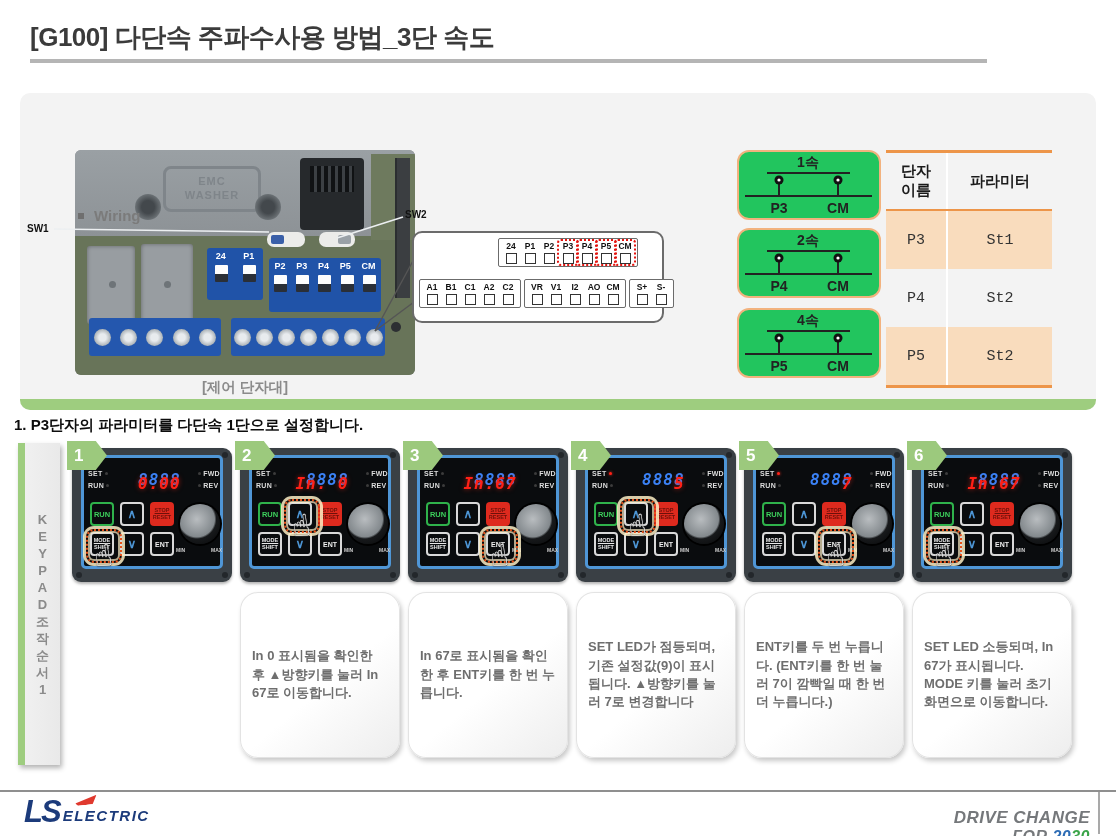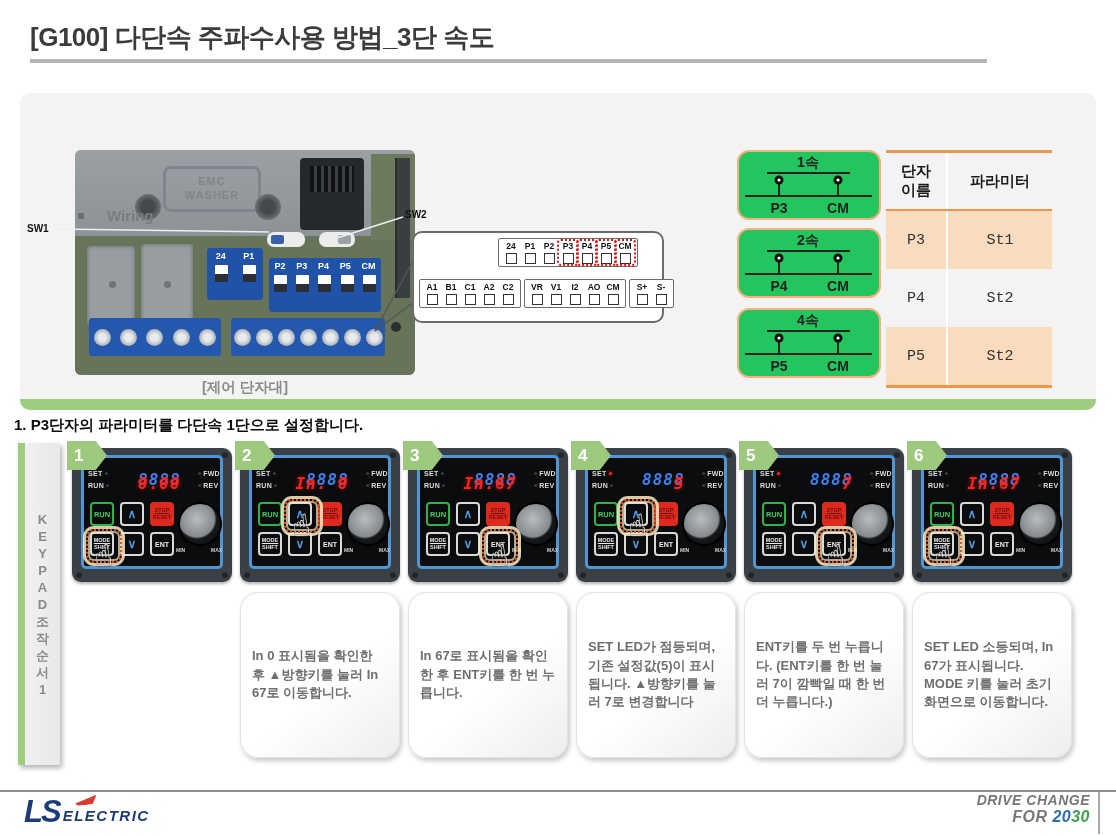--- a/index.html
+++ b/index.html
@@ -12,21 +12,21 @@
   .gbadge{position:absolute;left:997px;top:2px;width:100px;height:103px;background:#cbcbcc;
           clip-path:polygon(0 0,50% 13%,100% 0,100% 87%,50% 100%,0 87%);display:flex;z-index:5;}
   .gbadge-in{margin:4px;flex:1;background:#929599;clip-path:polygon(0 0,50% 13%,100% 0,100% 87%,50% 100%,0 87%);
           display:flex;flex-direction:column;align-items:center;justify-content:center;color:#fff;padding-top:6px;}
   .gb-l{font-size:13.5px;font-weight:bold;line-height:1.3;}
   .gb-m{font-size:31px;font-weight:bold;margin-top:2px;letter-spacing:-1px;}
 
   
   .wpanel{position:absolute;left:20px;top:93px;width:1076px;height:317px;background:#f3f3f3;border-radius:10px;}
   .wpanel-green{position:absolute;left:0;bottom:0;width:100%;height:11px;background:#9ECD7F;border-radius:0 0 10px 10px;}
-  .wiring-label{position:absolute;left:58px;top:114px;font-size:15px;font-weight:bold;color:#7b7b7b;display:flex;align-items:center;gap:23px;}
+  .wiring-label{position:absolute;left:58px;top:114px;font-size:15px;font-weight:bold;color:#7b7b7b;display:flex;align-items:center;gap:10px;}
   .wiring-bullet{width:6px;height:6px;background:#6f6f6f;display:inline-block;}
 
   
   .photo{position:absolute;left:55px;top:57px;width:340px;height:225px;border-radius:6px;overflow:hidden;background:#8F9498;}
   .ph-top{position:absolute;left:0;top:0;width:100%;height:86px;background:linear-gradient(#9aa0a4,#8d9296);}
   .ph-emc{position:absolute;left:88px;top:16px;width:92px;height:40px;border:3px solid #7f858a;border-radius:8px;
           color:#7f858a;font-size:11px;font-weight:bold;letter-spacing:1px;display:flex;flex-direction:column;
           align-items:center;justify-content:center;line-height:1.25;}
   .ph-screw{position:absolute;width:26px;height:26px;border-radius:50%;background:radial-gradient(#43484c 35%,#6b7175 70%,#585e63);}
   .ph-pcb{position:absolute;left:0;top:86px;width:100%;height:139px;background:#687459;}
@@ -123,21 +123,21 @@
         padding:10px 12px;display:flex;align-items:center;color:#6e6e6e;font-weight:bold;font-size:13px;line-height:1.42;}
 
   
   .f-rule{position:absolute;left:0;top:790px;width:1116px;height:2px;background:#8f8f8f;}
   .logo{position:absolute;left:24px;top:798px;display:flex;align-items:flex-end;}
   .logo-ls{font-size:31px;font-weight:bold;font-style:italic;color:#1C3B7B;line-height:.9;letter-spacing:-2px;}
   .logo-swoosh{position:absolute;left:51px;top:-2px;width:22px;height:9px;background:#E0392E;
                clip-path:polygon(0 70%,100% 0,78% 100%,12% 100%);transform:rotate(-6deg);}
   .logo-electric{font-size:15px;font-weight:bold;font-style:italic;color:#1C3B7B;letter-spacing:1.5px;margin-left:3px;padding-bottom:2px;}
   .slogan{position:absolute;right:26px;top:792px;text-align:right;font-style:italic;font-weight:bold;color:#75787B;}
-  .slogan .l1{font-size:14px;letter-spacing:.5px;}
+  .slogan .l1{font-size:17px;letter-spacing:.5px;margin-top:16px;}
   .slogan .l2{font-size:16px;letter-spacing:.5px;}
   .y-b{color:#2E6DB5;}  .y-g{color:#3BA449;}
   .f-vline{position:absolute;left:1098px;top:792px;width:2px;height:42px;background:#a9a9a9;}
 </style>
 </head>
 <body>
 
 <div class="page">
 
   <div class="title">[G100] 다단속 주파수사용 방법_3단 속도</div>
@@ -616,21 +616,21 @@
         <div class="kp-btn b-down">∨</div>
         <div class="kp-btn b-ent">ENT</div>
         <div class="kp-knob"></div>
         <div class="kp-min">MIN</div>
         <div class="kp-max">MAX</div>
         <div class="kp-hl" style="left: 32px; top: 41px;"></div>
         <div class="kp-hand" style="left: 40px; top: 53px;">☝</div>
       </div>
     </div>
     <div class="desc">
-          <span>SET LED가 점등되며, 기존 설정값(5)이 표시됩니다. ▲방향키를 눌러 7로 변경합니다</span>
+          <span>SET LED가 점등되며, 기존 설정값(9)이 표시됩니다. ▲방향키를 눌러 7로 변경합니다</span>
         </div>
   </div>
       <div class="step-card">
     <div class="kp">
       <div class="kp-badge">
             <span>5</span>
           </div>
       <div class="kp-screw ks1"></div>
       <div class="kp-screw ks2"></div>
       <div class="kp-screw ks3"></div>

